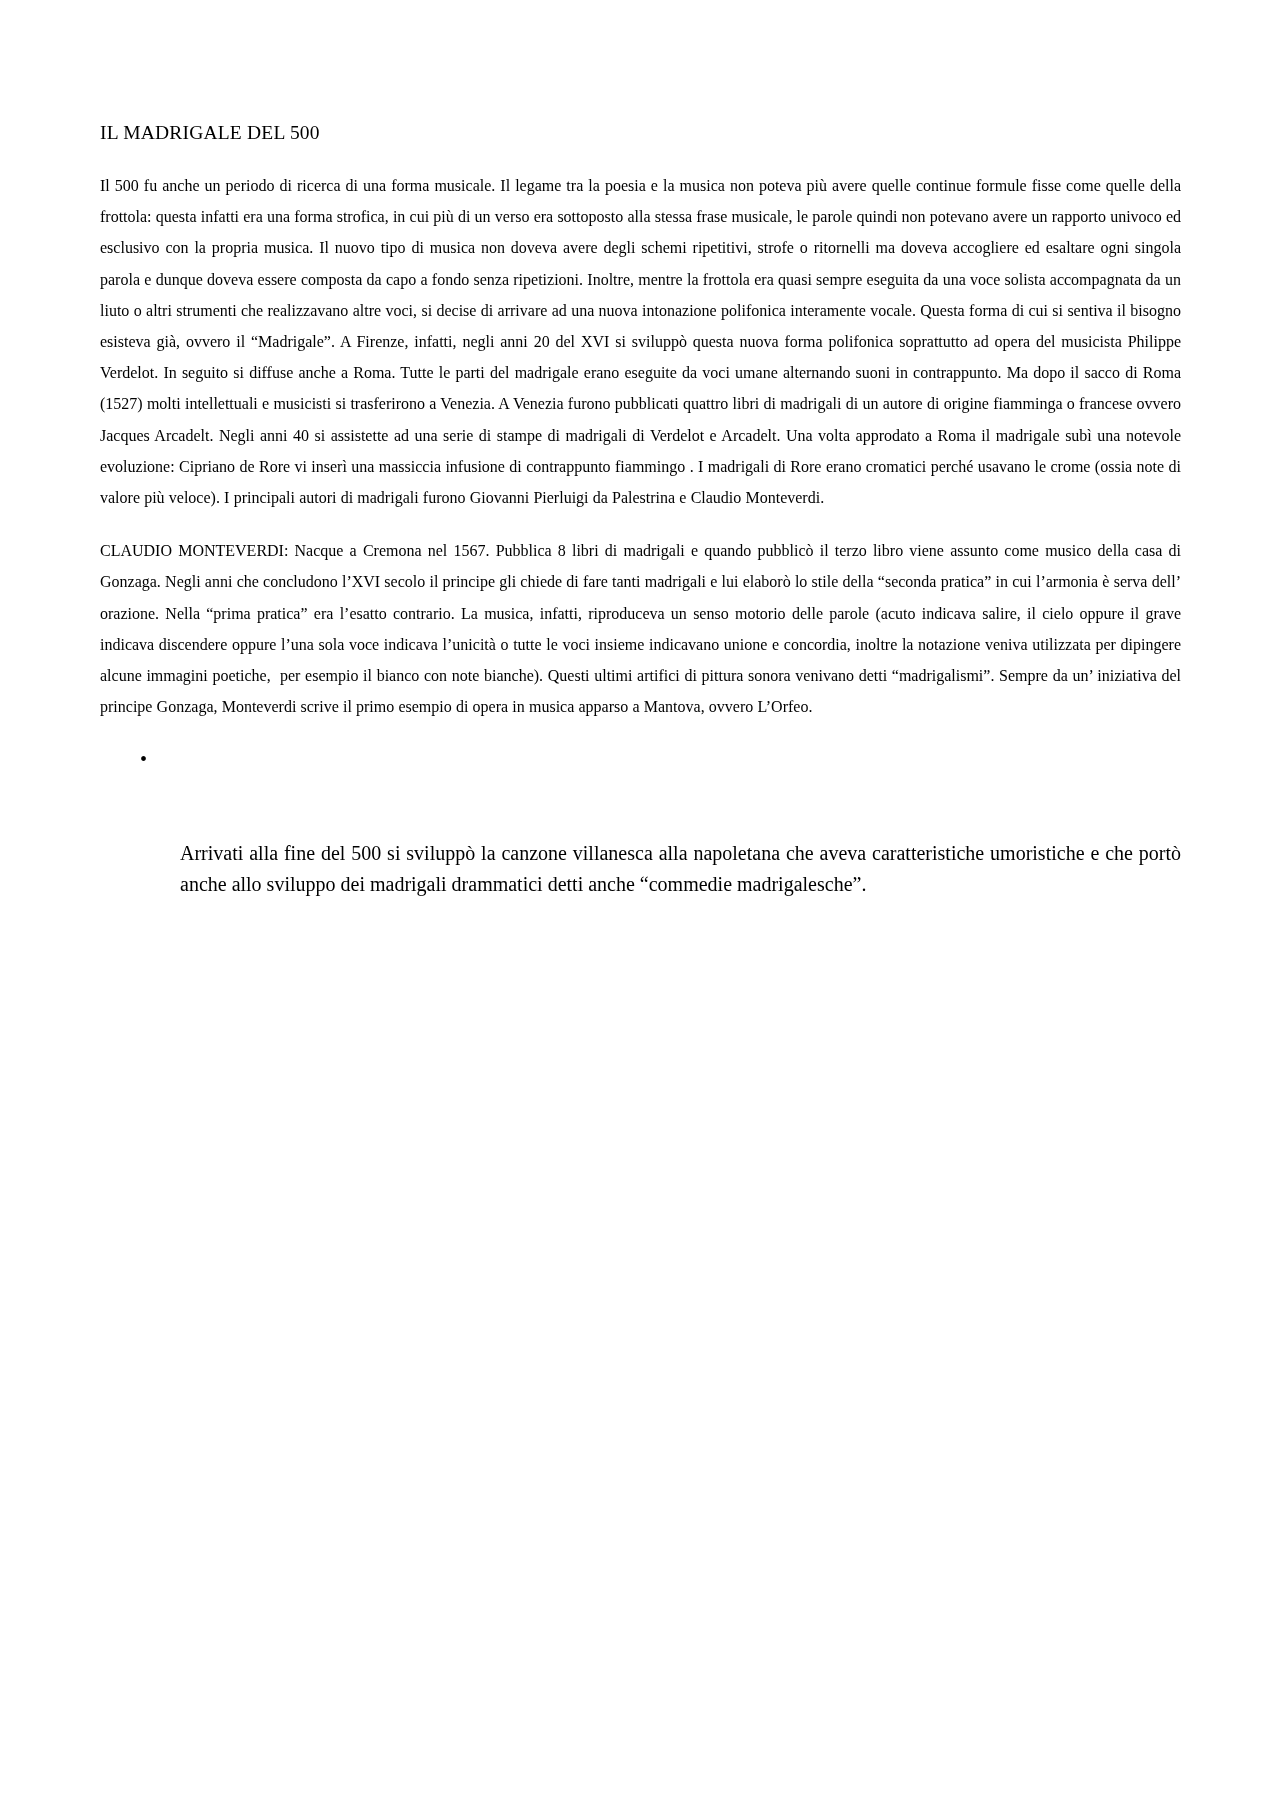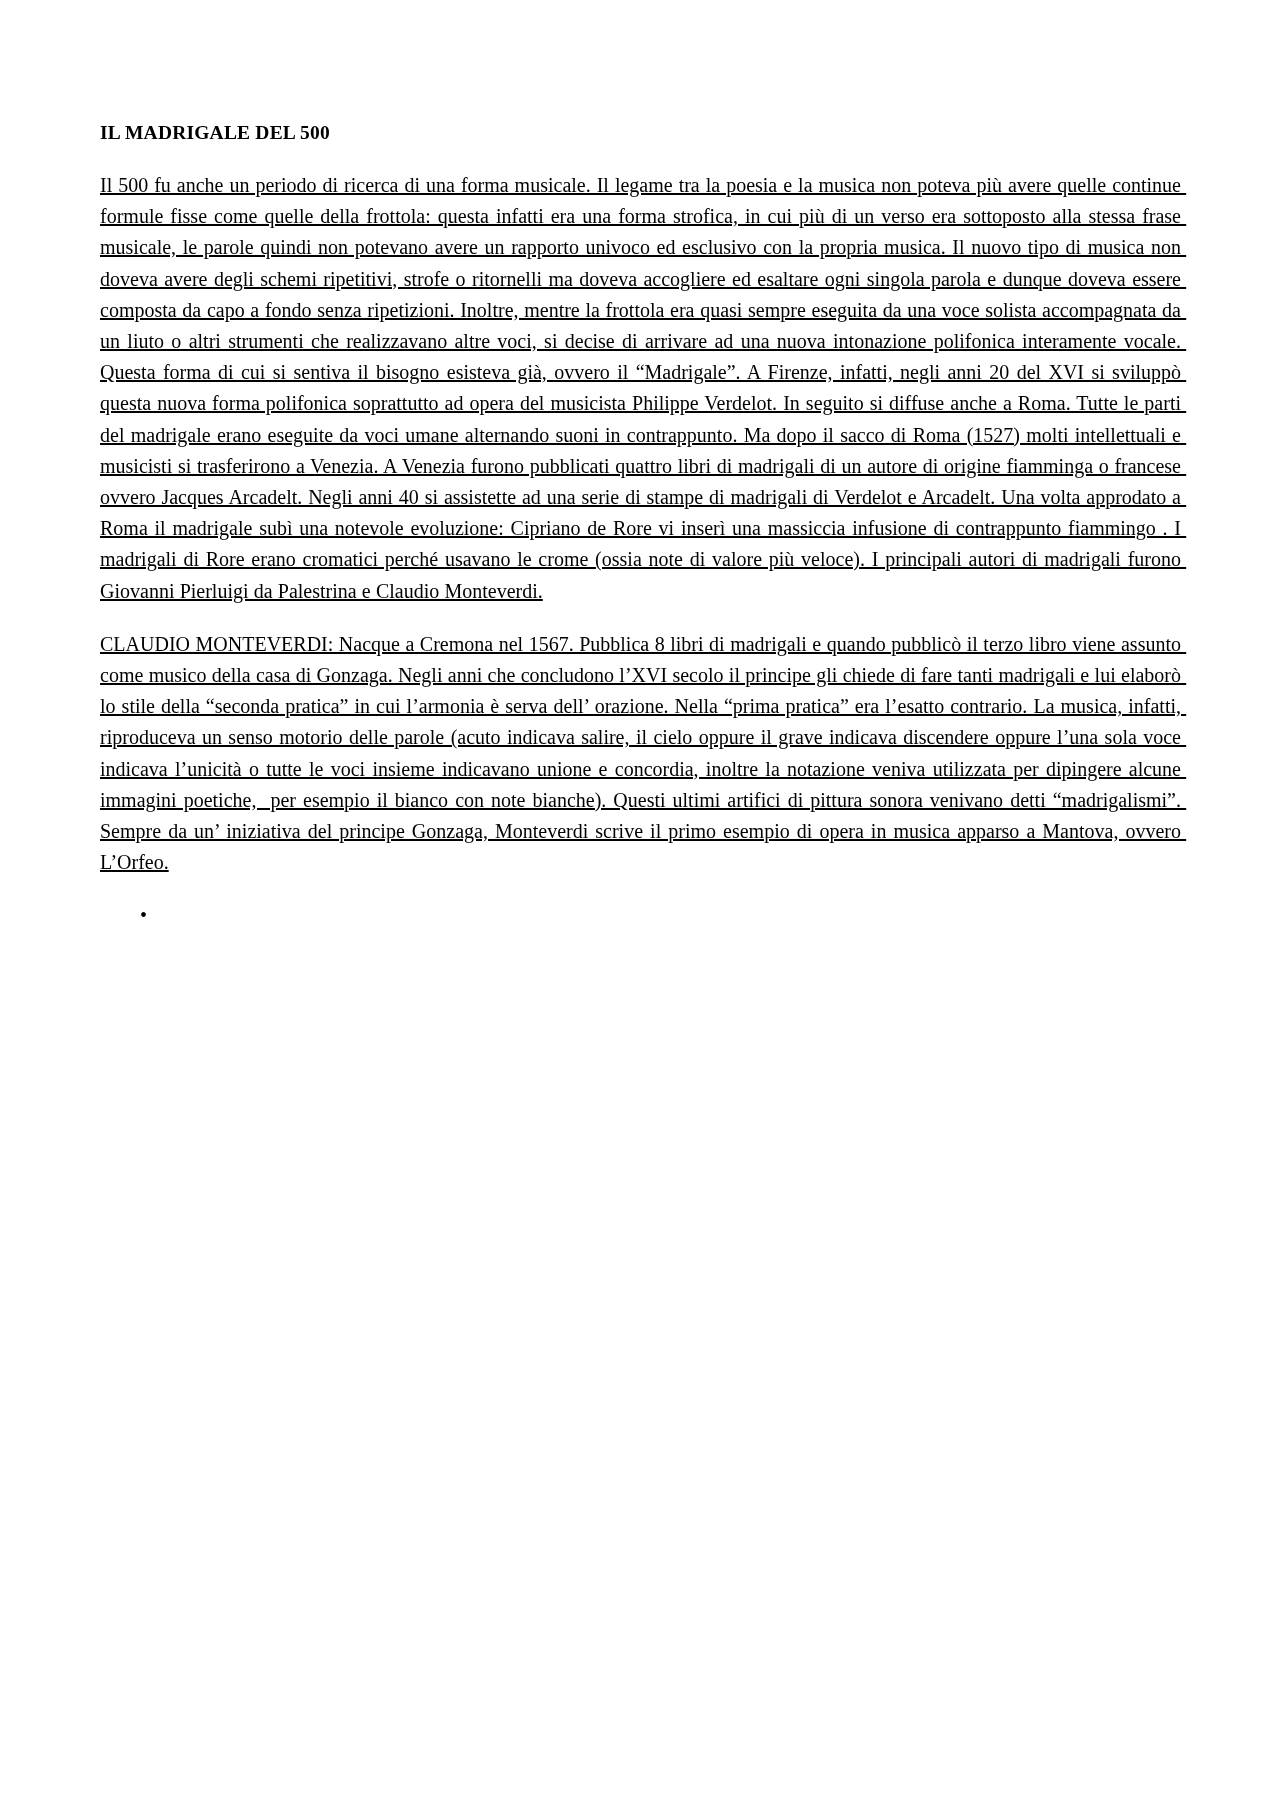--- a/index.html
+++ b/index.html
@@ -24,33 +24,32 @@
     position: absolute;
     left: 100px;
     top: 118px;
     width: 1081px;
   }
   .doc-title {
     font-size: 19.5px;
     line-height: 30px;
     letter-spacing: 0.2px;
     margin: 0 0 22px 0;
-    font-weight: bold;
+    font-weight: normal;
     text-align: left;
     white-space: pre-wrap;
   }
   .para {
-    font-size: 20px;
+    font-size: 16px;
     line-height: 31.2px;
     text-align: justify;
     text-justify: inter-word;
     margin: 0 0 22px 0;
     white-space: pre-wrap;
     word-spacing: 0.2px;
-    text-decoration: underline;
   }
   .para:last-of-type {
     margin-bottom: 12px;
   }
   .bullet-list {
     margin: 22px 0 0 0;
     padding: 0;
     list-style: none;
   }
   .bullet-item {
@@ -83,17 +82,18 @@
 
     <div class="doc-title">IL MADRIGALE DEL 500</div>
 
     <p class="para">Il 500 fu anche un periodo di ricerca di una forma musicale. Il legame tra la poesia e la musica non poteva più avere quelle continue formule fisse come quelle della frottola: questa infatti era una forma strofica, in cui più di un verso era sottoposto alla stessa frase musicale, le parole quindi non potevano avere un rapporto univoco ed esclusivo con la propria musica. Il nuovo tipo di musica non doveva avere degli schemi ripetitivi, strofe o ritornelli ma doveva accogliere ed esaltare ogni singola parola e dunque doveva essere composta da capo a fondo senza ripetizioni. Inoltre, mentre la frottola era quasi sempre eseguita da una voce solista accompagnata da un liuto o altri strumenti che realizzavano altre voci, si decise di arrivare ad una nuova intonazione polifonica interamente vocale. Questa forma di cui si sentiva il bisogno esisteva già, ovvero il “Madrigale”. A Firenze, infatti, negli anni 20 del XVI si sviluppò questa nuova forma polifonica soprattutto ad opera del musicista Philippe Verdelot. In seguito si diffuse anche a Roma. Tutte le parti del madrigale erano eseguite da voci umane alternando suoni in contrappunto. Ma dopo il sacco di Roma (1527) molti intellettuali e musicisti si trasferirono a Venezia. A Venezia furono pubblicati quattro libri di madrigali di un autore di origine fiamminga o francese ovvero Jacques Arcadelt. Negli anni 40 si assistette ad una serie di stampe di madrigali di Verdelot e Arcadelt. Una volta approdato a Roma il madrigale subì una notevole evoluzione: Cipriano de Rore vi inserì una massiccia infusione di contrappunto fiammingo . I madrigali di Rore erano cromatici perché usavano le crome (ossia note di valore più veloce). I principali autori di madrigali furono Giovanni Pierluigi da Palestrina e Claudio Monteverdi.</p>
 
     <p class="para">CLAUDIO MONTEVERDI: Nacque a Cremona nel 1567. Pubblica 8 libri di madrigali e quando pubblicò il terzo libro viene assunto come musico della casa di Gonzaga. Negli anni che concludono l’XVI secolo il principe gli chiede di fare tanti madrigali e lui elaborò lo stile della “seconda pratica” in cui l’armonia è serva dell’ orazione. Nella “prima pratica” era l’esatto contrario. La musica, infatti, riproduceva un senso motorio delle parole (acuto indicava salire, il cielo oppure il grave indicava discendere oppure l’una sola voce indicava l’unicità o tutte le voci insieme indicavano unione e concordia, inoltre la notazione veniva utilizzata per dipingere alcune immagini poetiche,  per esempio il bianco con note bianche). Questi ultimi artifici di pittura sonora venivano detti “madrigalismi”. Sempre da un’ iniziativa del principe Gonzaga, Monteverdi scrive il primo esempio di opera in musica apparso a Mantova, ovvero L’Orfeo.</p>
 
     <ul class="bullet-list">
       <li class="bullet-item">
         <span class="bullet-marker">•</span>
+        <span class="bullet-text">Arrivati alla fine del 500 si sviluppò la canzone villanesca alla napoletana che aveva caratteristiche umoristiche e che portò anche allo sviluppo dei madrigali drammatici detti anche “commedie madrigalesche”.</span>
       </li>
     </ul>
 
   </div>
 </div>
 
 </body></html>

